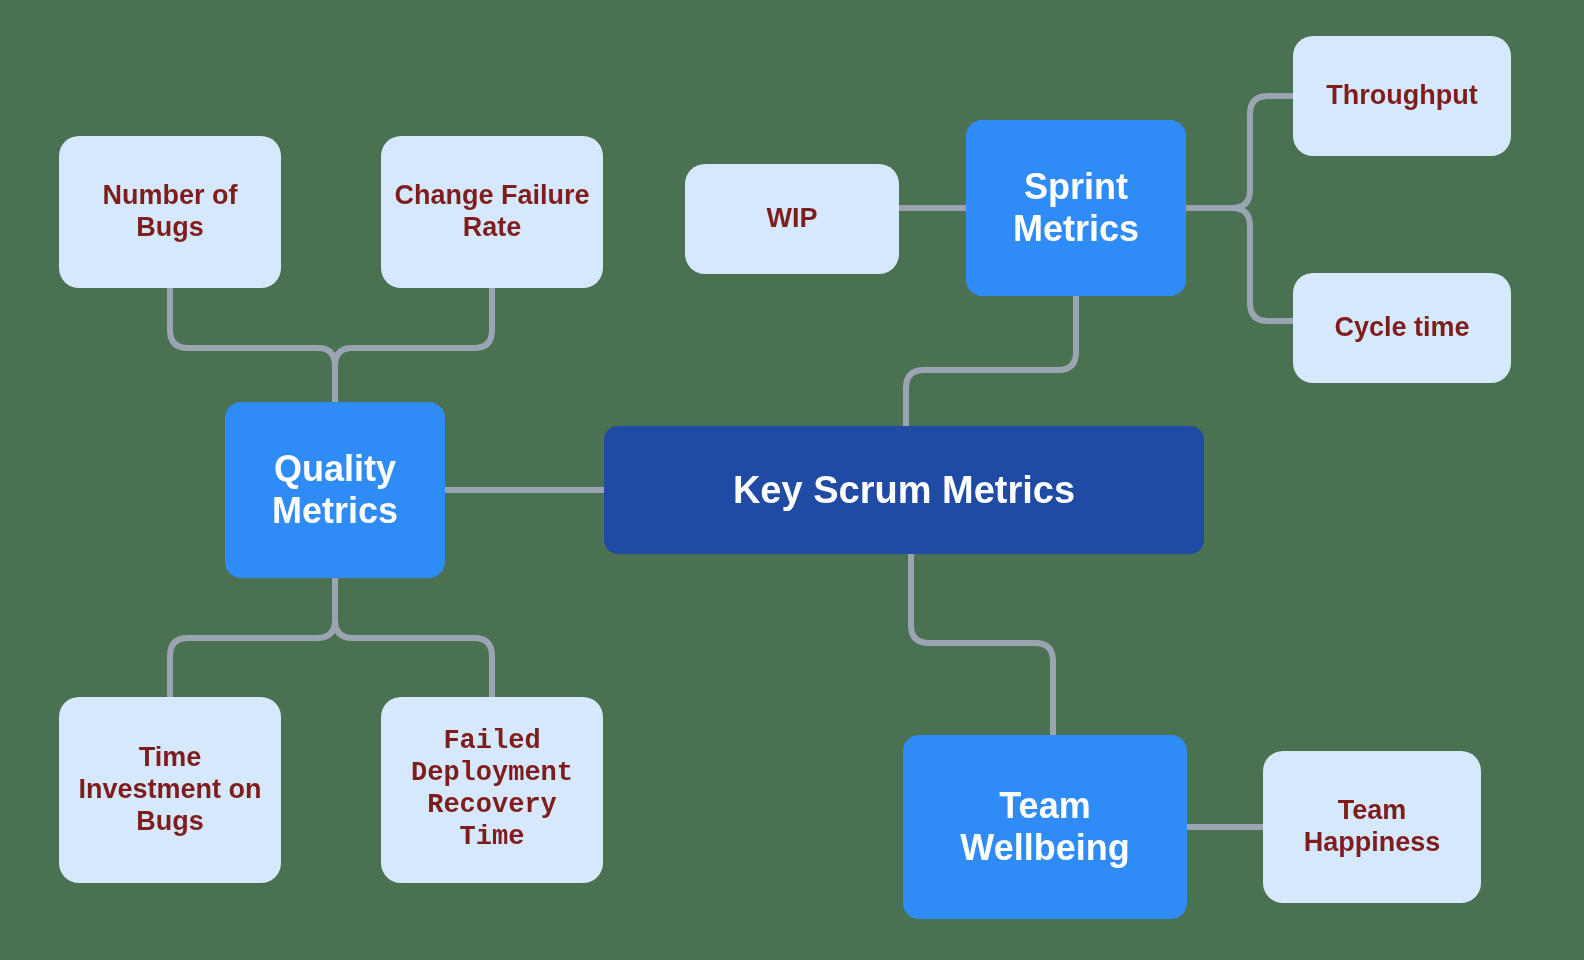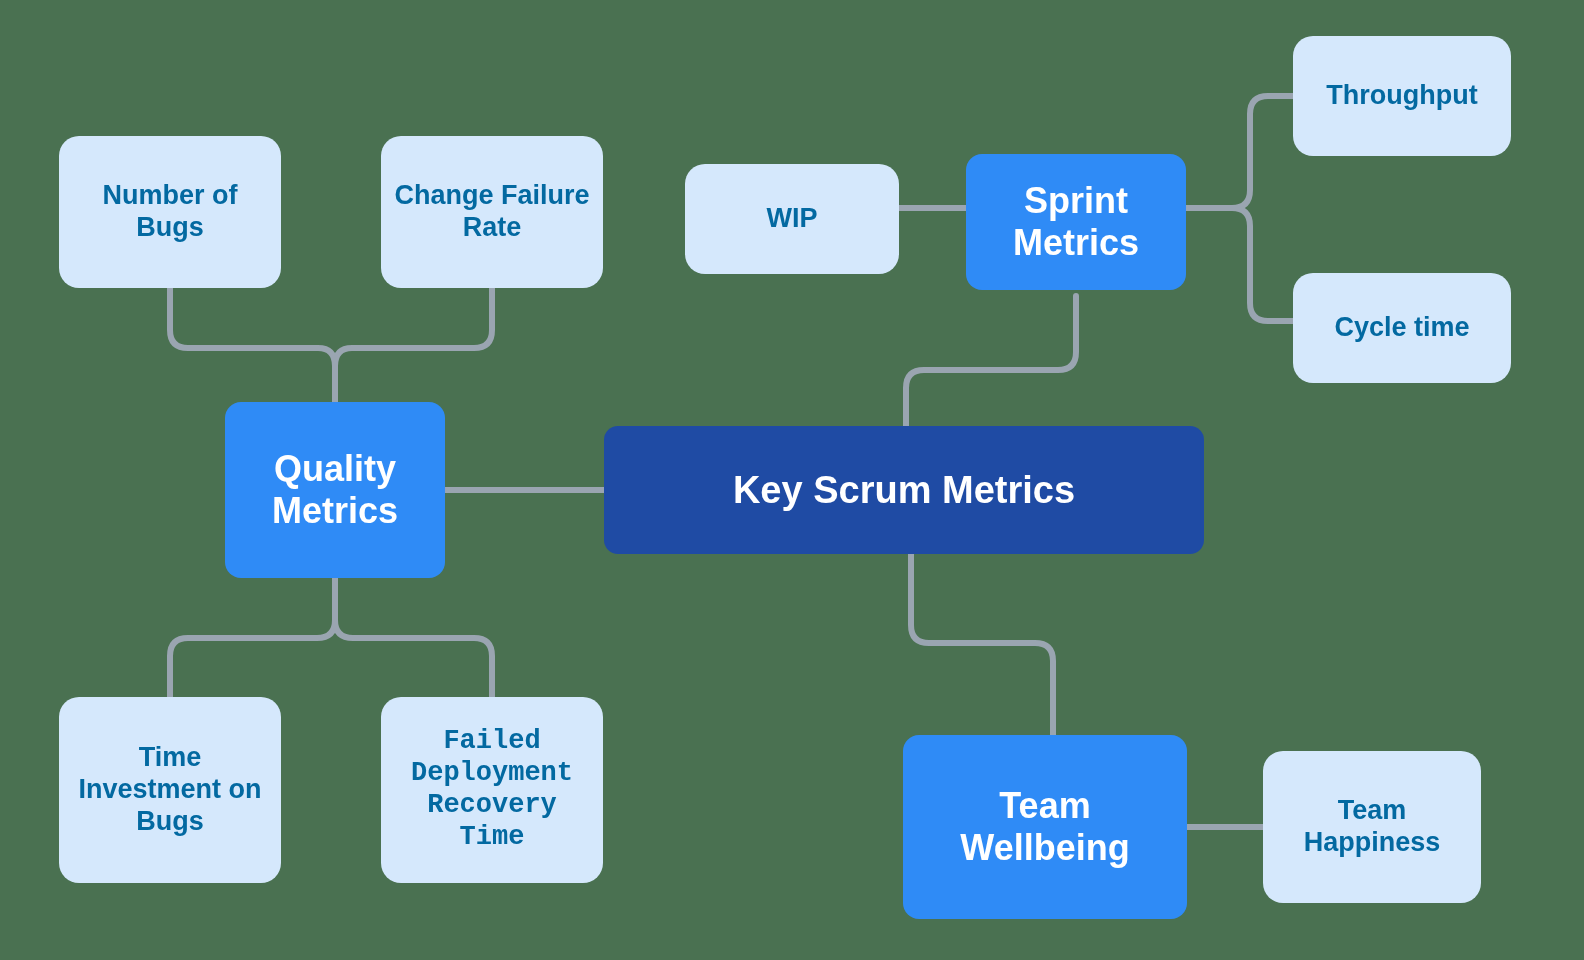--- a/index.html
+++ b/index.html
@@ -30,21 +30,21 @@
     justify-content: center;
     text-align: center;
     box-sizing: border-box;
     border-radius: 18px;
     line-height: 1.18;
     padding: 6px 10px;
     z-index: 2;
   }
   .node-leaf {
     background: #d5e8fc;
-    color: #0369a1;
+    color: #7f1d1d;
     font-weight: bold;
     font-size: 27px;
     border-radius: 20px;
   }
   .node-branch {
     background: #2f8bf6;
     color: #ffffff;
     font-weight: bold;
     font-size: 36px;
     border-radius: 16px;
@@ -97,21 +97,21 @@
 
   <div class="node node-leaf" style="left:381px; top:136px; width:222px; height:152px;">
     <span class="node-label">Change Failure
 Rate</span>
   </div>
 
   <div class="node node-leaf" style="left:685px; top:164px; width:214px; height:110px;">
     <span class="node-label">WIP</span>
   </div>
 
-  <div class="node node-branch" style="left:966px; top:120px; width:220px; height:136px;margin-top:34px;">
+  <div class="node node-branch" style="left:966px; top:120px; width:220px; height:176px;">
     <span class="node-label">Sprint
 Metrics</span>
   </div>
 
   <div class="node node-leaf" style="left:1293px; top:36px; width:218px; height:120px;">
     <span class="node-label">Throughput</span>
   </div>
 
   <div class="node node-leaf" style="left:1293px; top:266px; width:218px; height:110px;margin-top:7px;">
     <span class="node-label">Cycle time</span>

